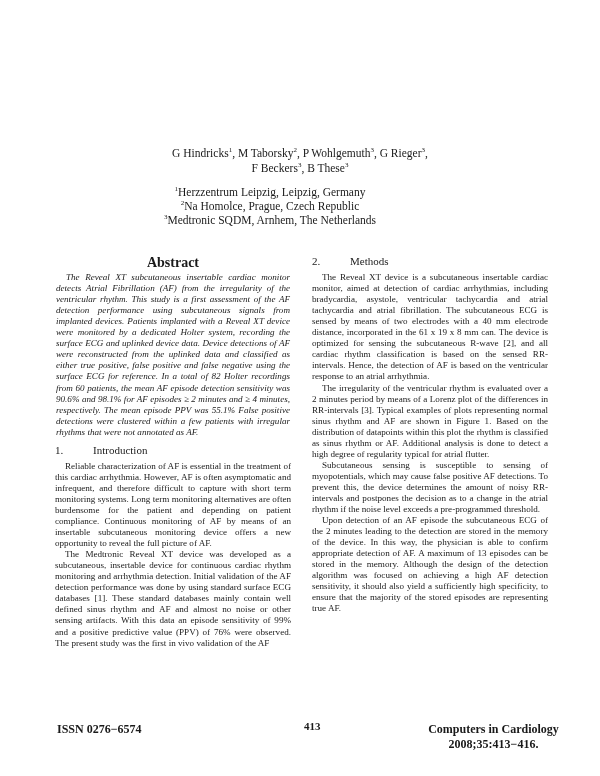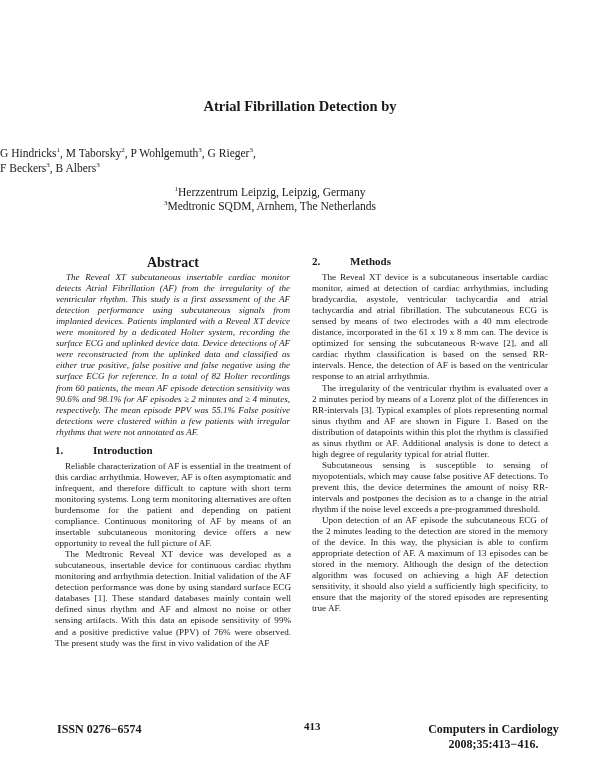--- a/index.html
+++ b/index.html
@@ -1,62 +1,62 @@
 <!DOCTYPE html>
 <html><head>
 <meta charset="utf-8">
 <style>
   html, body { margin: 0; padding: 0; background: #ffffff; }
   body { width: 600px; height: 776px; position: relative; overflow: hidden;
          font-family: "Liberation Serif", "DejaVu Serif", serif; color: #1a1a1a; }
   .page { position: absolute; left: 0; top: 0; width: 600px; height: 776px; background: #fff; }
   .title { position: absolute; top: 97px; left: 0; width: 600px; text-align: center;
            font-weight: bold; font-size: 14.5px; line-height: 18px; }
-  .authors { position: absolute; top: 146px; left: 0; width: 600px; 
+  .authors { position: absolute; top: 146px; left: 0; width: 600px; text-align: center;
              font-size: 11.5px; line-height: 15px; }
   .affil { position: absolute; top: 185px; left: 0; width: 540px; text-align: center;
            font-size: 11.5px; line-height: 14px; }
   sup { font-size: 7px; vertical-align: super; line-height: 0; }
   .col { position: absolute; width: 236px; font-size: 9.1px; line-height: 11.05px; text-align: justify; }
   .col-left { left: 55px; top: 257px; }
   .col-right { left: 312px; top: 249px; }
   .abs-head { text-align: center; font-weight: bold; font-size: 14px; margin: 0 0 4px 0; }
   .abstract { font-style: italic; text-indent: 10px; margin: 1px; }
-  .sec-head { font-weight: bold; font-size: 11px; margin: 7px 0 5px 0; text-align: left; }
+  .sec-head { font-weight: normal; font-size: 11px; margin: 7px 0 5px 0; text-align: left; }
   .sec-head .num { display: inline-block; width: 38px; }
   p.para { margin: 0; text-indent: 10px; }
   .footer { position: absolute; top: 722px; font-size: 12px; font-weight: bold; }
   .f-left { left: 57px; }
   .f-center { left: 304px; font-size: 11px; top: 720px; }
   .f-right { left: 387px; text-align: center; }
 </style>
 </head>
 <body>
 
 <div class="page">
 
   <div class="title">
-    <div>Atrial Fibrillation Detection by</div>
   </div>
 
   <div class="authors">
     <div>
       <span>G Hindricks</span><sup>1</sup>,
       <span>M Taborsky</span><sup>2</sup>,
       <span>P Wohlgemuth</span><sup>3</sup>,
       <span>G Rieger</span><sup>3</sup>,
     </div>
     <div>
       <span>F Beckers</span><sup>3</sup>,
-      <span>B Albers</span><sup>3</sup>
+      <span>B These</span><sup>3</sup>
     </div>
   </div>
 
   <div class="affil">
     <div><sup>1</sup><span>Herzzentrum Leipzig, Leipzig, Germany</span></div>
+    <div><sup>2</sup><span>Na Homolce, Prague, Czech Republic</span></div>
     <div><sup>3</sup><span>Medtronic SQDM, Arnhem, The Netherlands</span></div>
   </div>
 
   <div class="col col-left">
     <div class="abs-head">Abstract</div>
     <p class="abstract">The Reveal XT subcutaneous insertable cardiac monitor detects Atrial Fibrillation (AF) from the irregularity of the ventricular rhythm. This study is a first assessment of the AF detection performance using subcutaneous signals from implanted devices. Patients implanted with a Reveal XT device were monitored by a dedicated Holter system, recording the surface ECG and uplinked device data. Device detections of AF were reconstructed from the uplinked data and classified as either true positive, false positive and false negative using the surface ECG for reference. In a total of 82 Holter recordings from 60 patients, the mean AF episode detection sensitivity was 90.6% and 98.1% for AF episodes ≥ 2 minutes and ≥ 4 minutes, respectively. The mean episode PPV was 55.1% False positive detections were clustered within a few patients with irregular rhythms that were not annotated as AF.</p>
 
     <div class="sec-head">
       <span class="num">1.</span><span>Introduction</span>
     </div>

